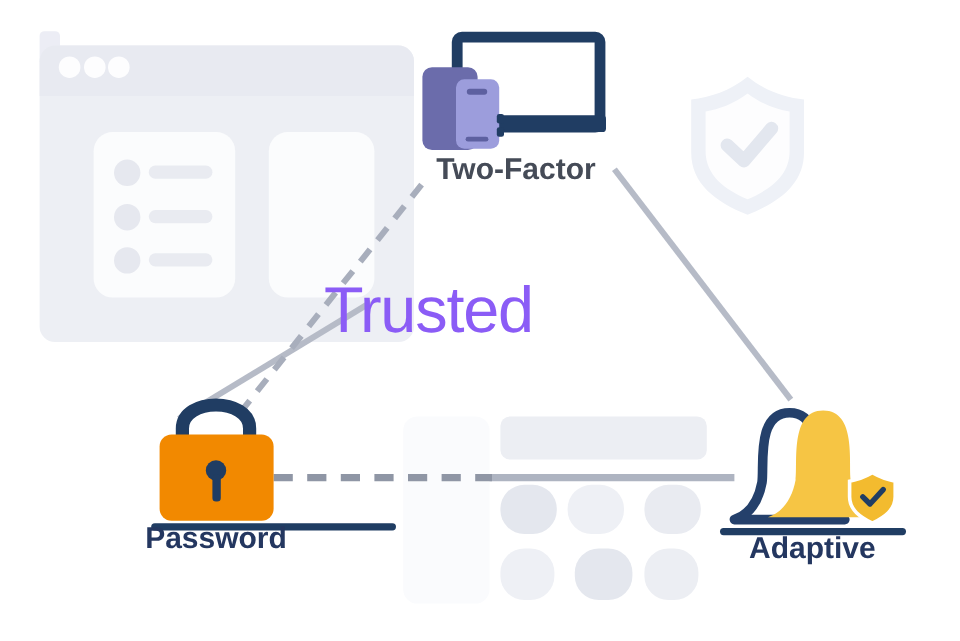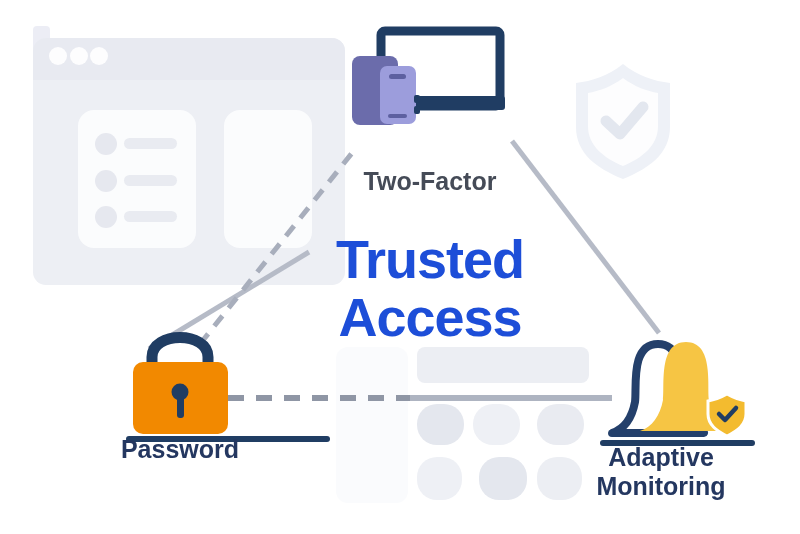--- a/index.html
+++ b/index.html
@@ -2,25 +2,25 @@
 <html><head>
 <meta charset="utf-8">
 <style>
   html,body{margin:0;padding:0;background:#ffffff;}
   #stage{
     position:relative;width:800px;height:534px;background:#ffffff;overflow:hidden;
     font-family:"Liberation Sans","DejaVu Sans",sans-serif;
   }
   #scene{position:absolute;left:0;top:0;}
   .lbl{position:absolute;text-align:center;font-weight:bold;line-height:1.16;}
-  .lbl-top{color:#454b57;font-size:25px;margin-top:40px;}
+  .lbl-top{color:#454b57;font-size:25px;}
   .lbl-navy{color:#243760;font-size:25px;}
   .title{
-    position:absolute;left:270px;top:230px;width:320px;text-align:center;
-    color:#1d4ed8;font-size:54px;font-weight:bold;line-height:1.08;letter-spacing:-1px;
+    position:absolute;left:270px;top:230px;width:320px;
+    color:#8b5cf6;font-size:54px;font-weight:normal;line-height:1.08;letter-spacing:-1px;
   }
 </style>
 </head>
 <body>
 
 <div id="stage">
 
   <svg id="scene" width="800" height="534" viewBox="0 0 800 534">
 
     <g>
@@ -104,25 +104,23 @@
       <path d="M719 414 L725 420 L736 408" fill="none" stroke="#203d63" stroke-width="4.5" stroke-linecap="round" stroke-linejoin="round"></path>
     </g>
   </svg>
 
   <div class="lbl lbl-top" style="left:310px;top:127px;width:240px;">
     <div>Two-Factor</div>
   </div>
 
   <div class="title">
     <div>Trusted</div>
-    <div>Access</div>
   </div>
 
   <div class="lbl lbl-navy" style="left:75px;top:435px;width:210px;">
     <div>Password</div>
   </div>
 
-  <div class="lbl lbl-navy" style="left:556px;top:443px;width:210px;text-align:center;">
+  <div class="lbl lbl-navy" style="left:572px;top:443px;width:210px;text-align:center;">
     <div>Adaptive</div>
-    <div>Monitoring</div>
   </div>
 
 </div>
 
 </body></html>

